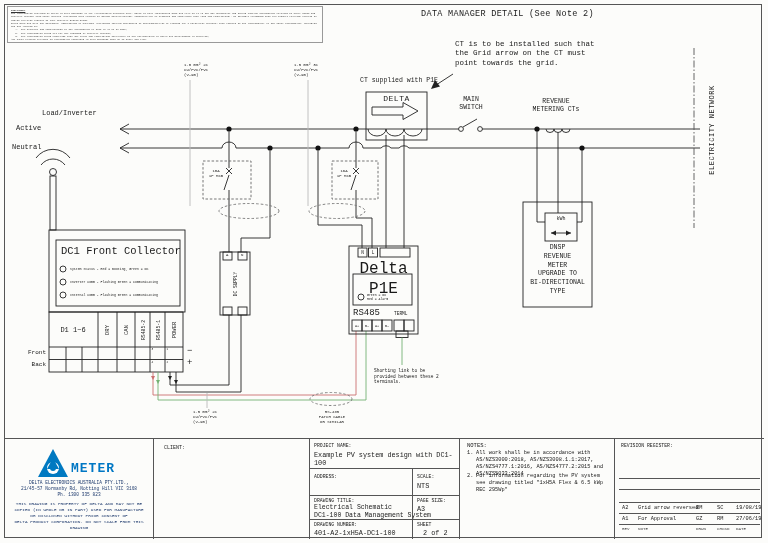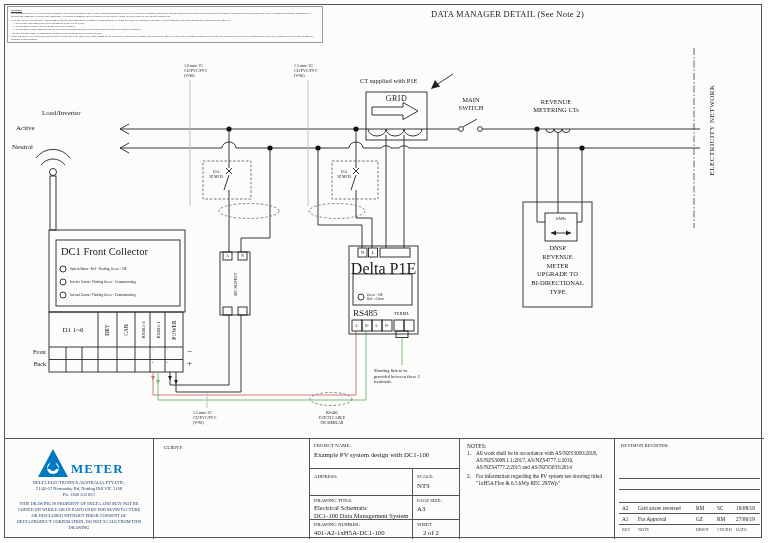--- a/index.html
+++ b/index.html
@@ -1,16 +1,16 @@
 <!DOCTYPE html>
 <html><head>
 <meta charset="utf-8">
 <style>
   html,body{margin:0;padding:0;background:#e8e8e8}
-  .sheet{position:relative;width:768px;height:543px;background:#fcfcfa;font-family:Liberation Serif, serif;color:#1a1a1a;overflow:hidden}
+  .sheet{position:relative;width:768px;height:543px;background:#fcfcfa;font-family:Liberation Mono, monospace;color:#1a1a1a;overflow:hidden}
   .frame{position:absolute;left:4px;top:4px;width:758px;height:534px;border:1px solid #555;box-sizing:border-box}
   .lbl{position:absolute;line-height:1.25;white-space:pre-line;color:#1a1a1a}
   .ctr{text-align:center}
   .vcol{position:absolute;transform:translate(-50%,-50%) rotate(-90deg);white-space:nowrap}
   .cc{transform:translate(-50%,-50%)}
   .tb{position:absolute;box-sizing:border-box}
   .hline{position:absolute;height:1px;background:#555}
   .tiny{font-size:2.4px;line-height:1.35;color:#333;white-space:pre-wrap}
   svg{display:block}
 </style>
@@ -183,28 +183,31 @@
     <div class="tiny" style="font-weight:bold;text-decoration:underline">Disclaimer</div>
     <div class="tiny">The information provided by Delta in this document is for illustration purposes only. Users of this information must not rely on it in any way whatsoever and should confirm information relevant to their needs and specific purpose from other sources (including with respect to design specifications, compatibility of products and compliance with laws and regulations). We strongly recommend that you consult relevant experts to assist you with respect to your specific design needs.
 Delta does not give any guarantee, undertaking or warranty (including implied warranties of merchantability or fitness for a particular purpose) with respect to the information, or any other information, including but not limited to:
    1.  the accuracy and completeness of the information or that it is up to date;
    2.  the information being fit for any intended or specific purpose;
    3.  the information being compliant with any rules and regulations applicable to the jurisdiction in which the development is supplied;
 Any party placing reliance on information contained in this document does so at their own risk.
 Please note that Delta excludes any liability (direct or indirect) for any injury, loss, claim, damage or any incidental or consequential damages, including but not limited to lost profits or savings, arising out of or in any way connected with the use of any information, or any error, omission or defect in the information, contained in this document.</div>
   </div>
 
+  <div class="lbl" style="left:455px;top:40px;width:145px;font-size:7.5px">CT is to be installed such that
+the Grid arrow on the CT must
+point towards  the grid.</div>
   <div class="lbl" style="left:360px;top:77px;font-size:6.5px">CT supplied with P1E</div>
 
   <div class="lbl" style="left:42px;top:109px;font-size:7px">Load/Inverter</div>
   <div class="lbl" style="left:16px;top:124px;font-size:7px">Active</div>
   <div class="lbl" style="left:12px;top:143px;font-size:7px">Neutral</div>
   <span class="vcol" style="left:712px;top:130px;font-size:7px;letter-spacing:.5px">ELECTRICITY NETWORK</span>
 
-  <div class="lbl ctr" style="left:366px;top:94px;width:61px;font-size:8px;letter-spacing:.5px">GRID</div>
+  <div class="lbl ctr" style="left:366px;top:94px;width:61px;font-size:8px;letter-spacing:.5px">DELTA</div>
   <div class="lbl ctr" style="left:443px;top:96px;width:56px;font-size:6.5px">MAIN
 SWITCH</div>
   <div class="lbl ctr" style="left:518px;top:98px;width:76px;font-size:6.5px">REVENUE
 METERING CTs</div>
 
   <div class="lbl ctr" style="left:545px;top:216px;width:32px;font-size:5px">kWh</div>
   <div class="lbl ctr" style="left:523px;top:244px;width:69px;font-size:6.5px;line-height:1.35">DNSP
 REVENUE
 METER
 UPGRADE TO

